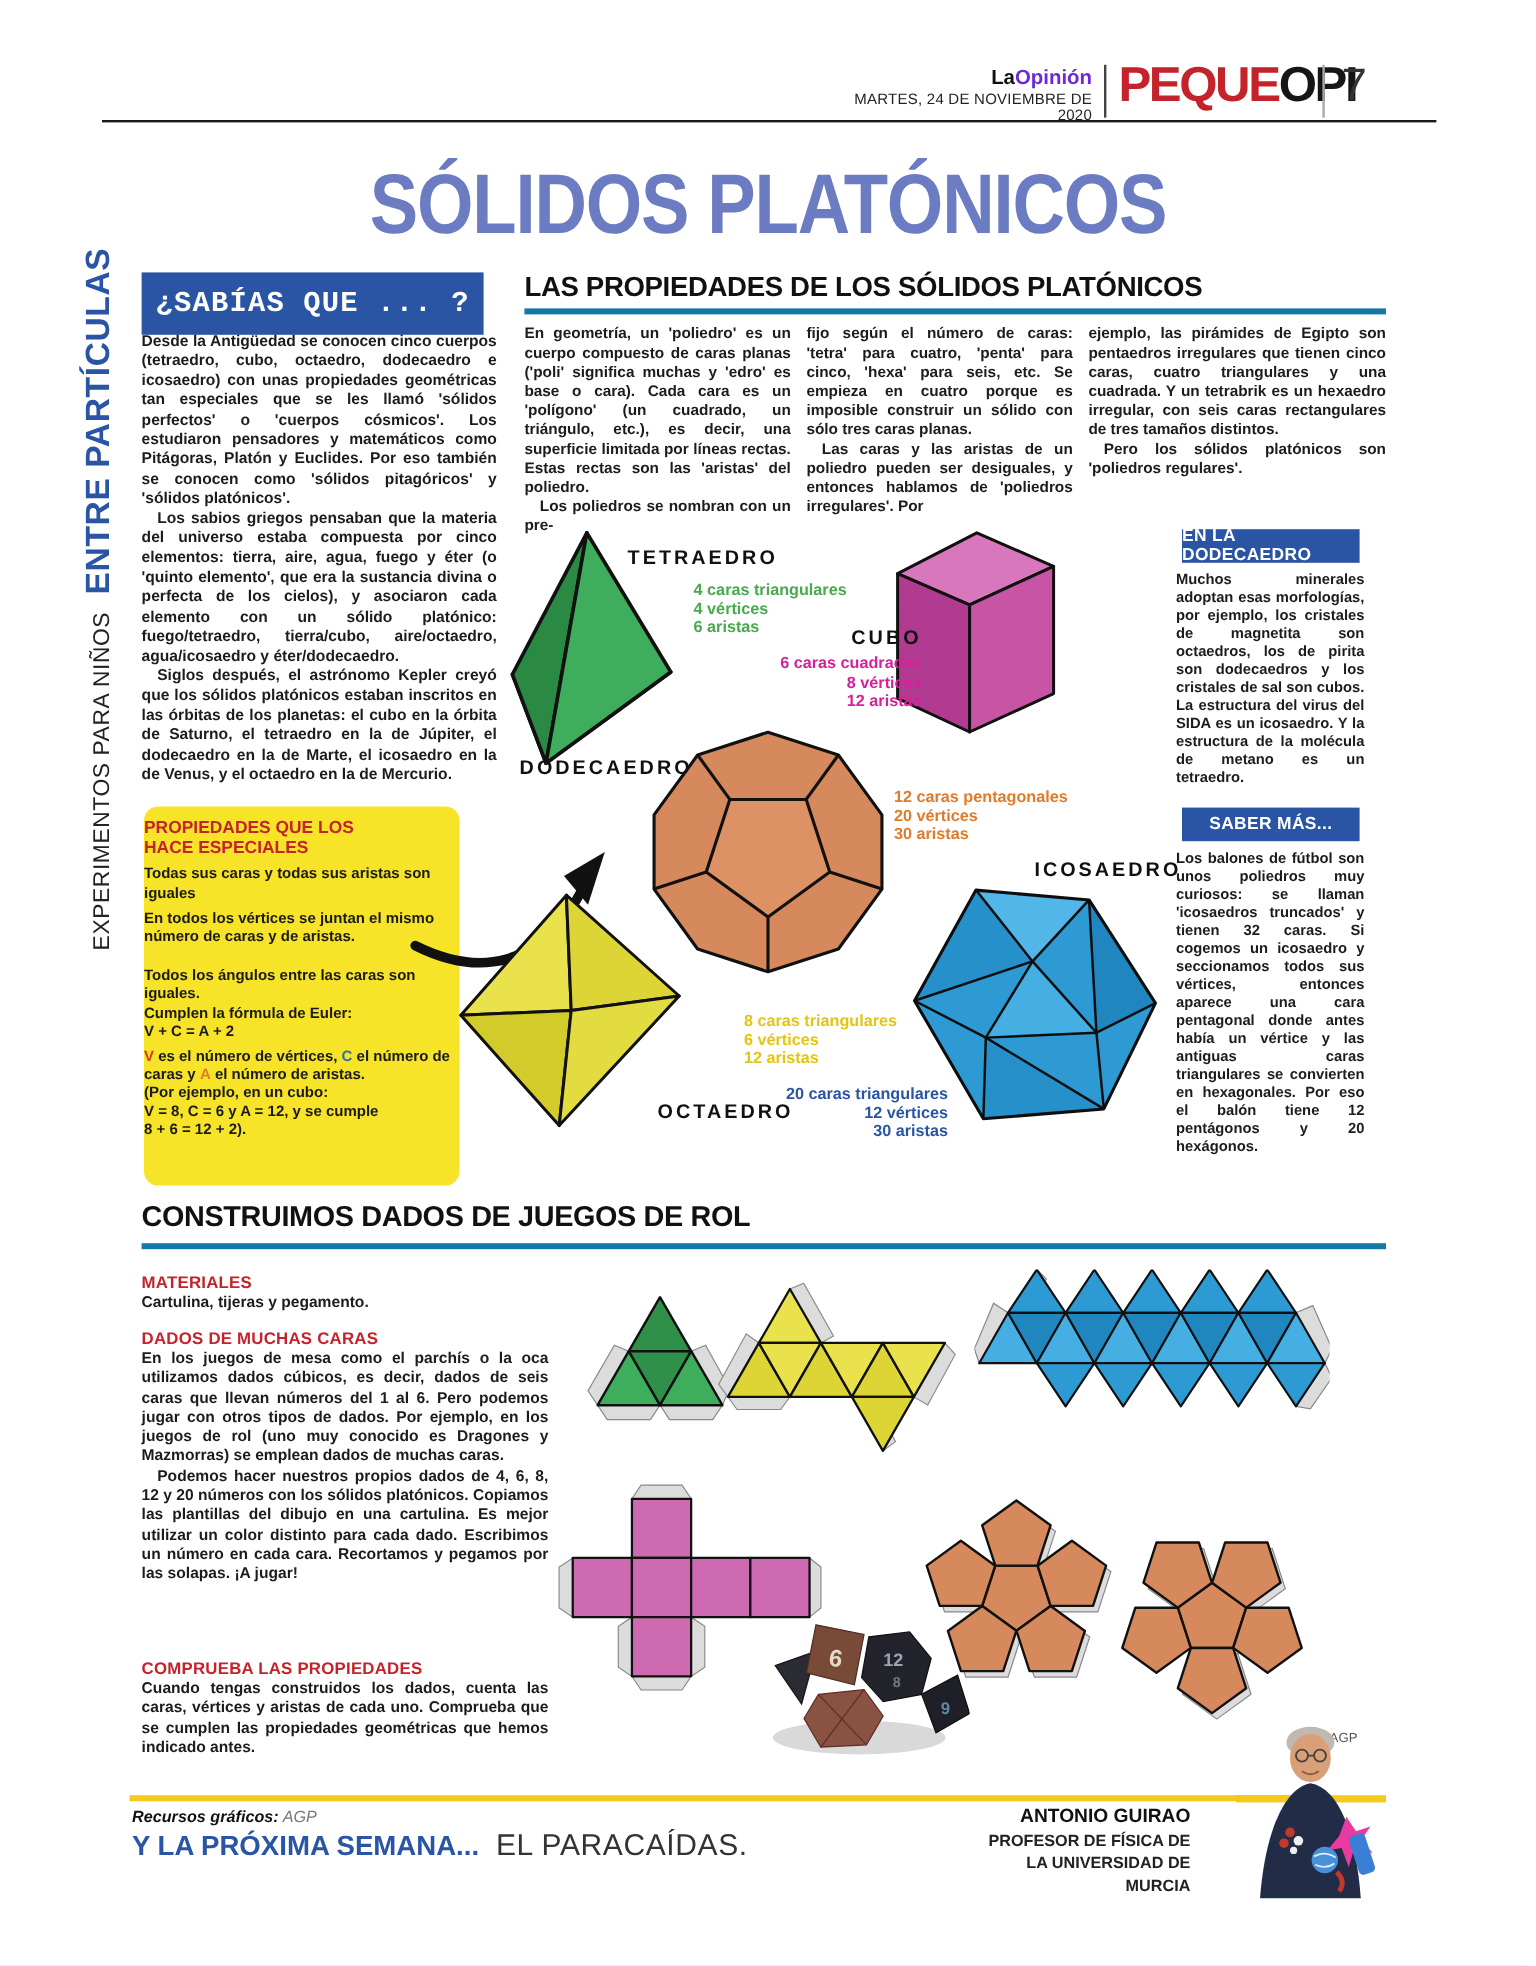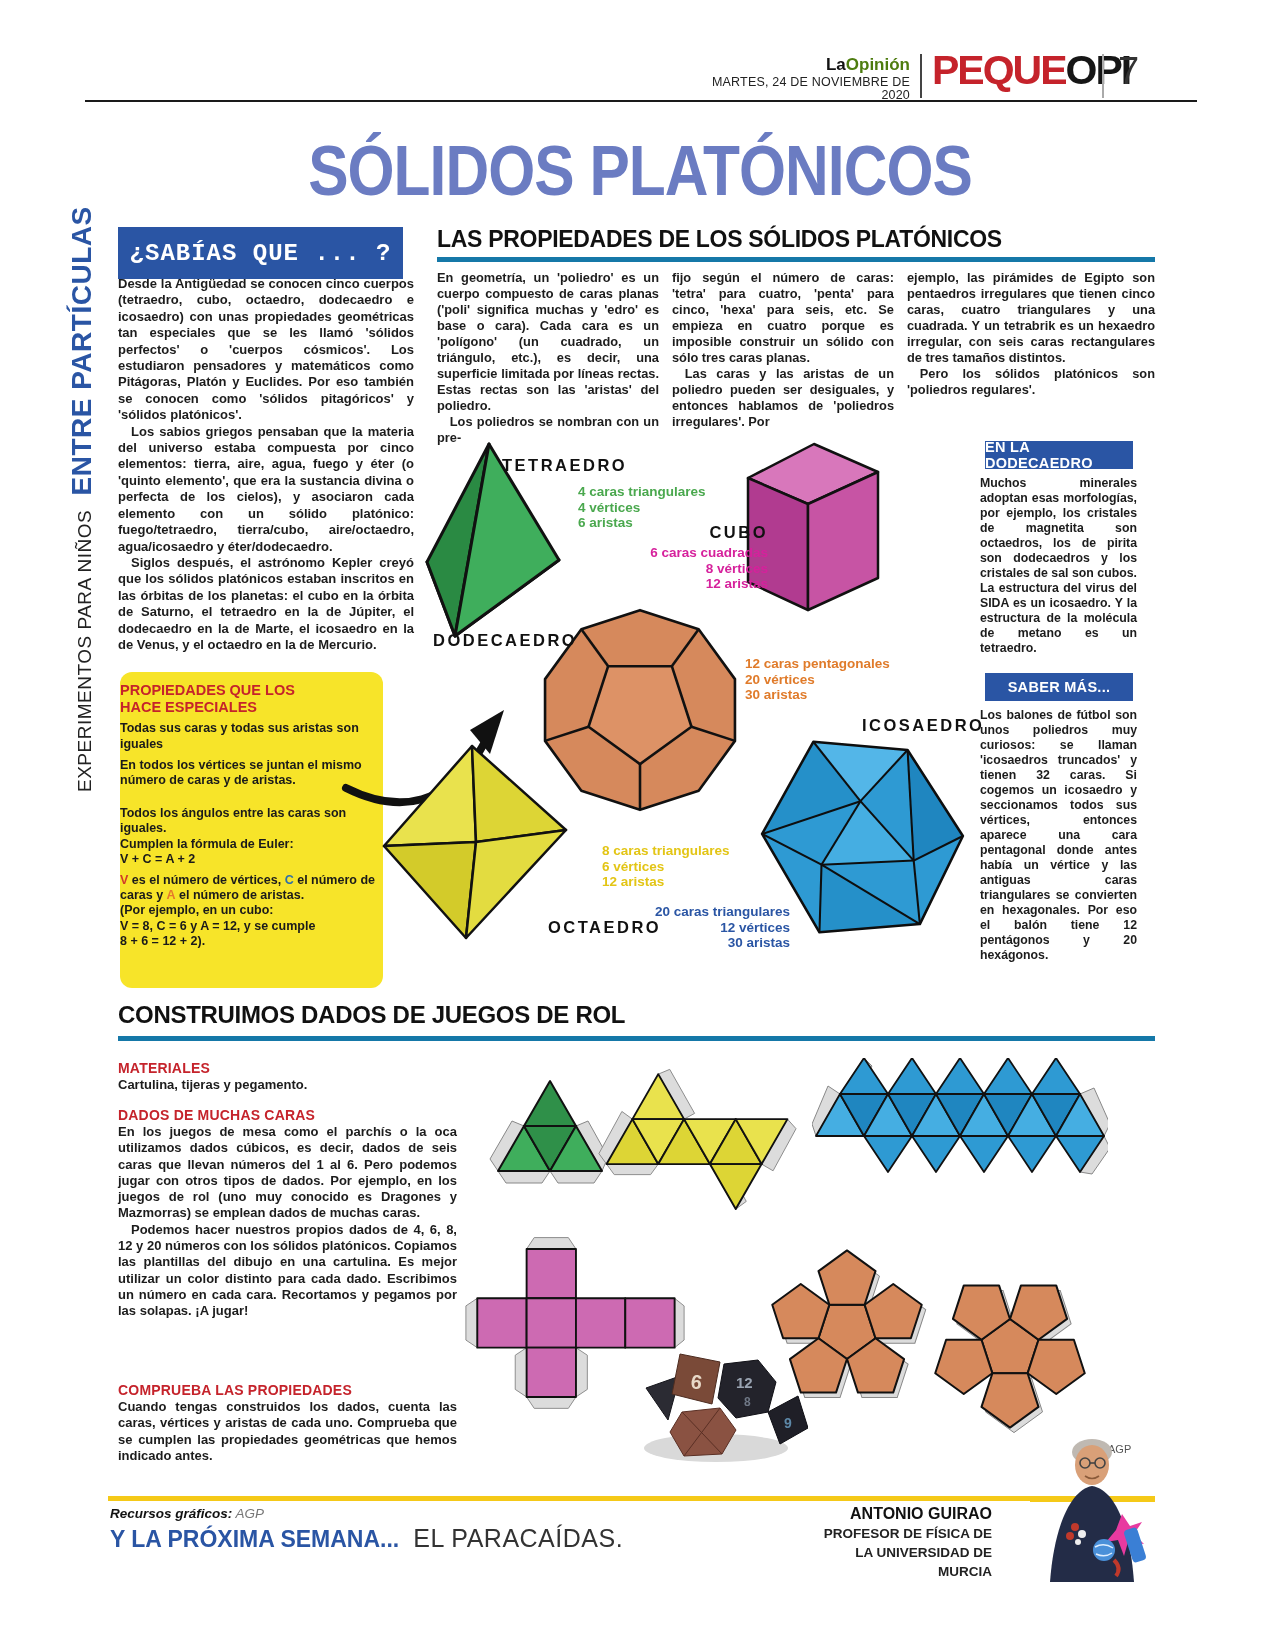--- a/index.html
+++ b/index.html
@@ -2,21 +2,21 @@
 <html><head>
 <meta charset="utf-8">
 <style>
   html,body{margin:0;padding:0;background:#e8e8e8;}
   .page{position:relative;width:1280px;height:1638px;background:#ffffff;overflow:hidden;
         font-family:"Liberation Sans",sans-serif;color:#1a1a1a;}
   .abs{position:absolute;}
   
   .brand{left:700px;top:56px;width:210px;text-align:right;line-height:1.05;}
   .brand .la{font-weight:700;font-size:17px;color:#111;}
-  .brand .op{font-weight:700;font-size:17px;color:#4d7c0f;}
+  .brand .op{font-weight:700;font-size:17px;color:#6d28d9;}
   .brand .date{font-size:12.5px;color:#222;letter-spacing:.2px;margin-top:2px;font-weight:400;}
   .vsep{width:2px;background:#444;}
   .pequeopi{left:932px;top:50px;font-size:41px;font-weight:900;letter-spacing:-2px;line-height:1;}
   .pequeopi .red{color:#c5232b;} .pequeopi .blk{color:#161616;}
   .pagenum{left:1118px;top:50px;font-size:38px;color:#333;font-weight:400;}
   .hrule{left:85px;top:100px;width:1112px;height:2px;background:#1a1a1a;}
   
   .rail{left:66px;top:792px;transform:rotate(-90deg);transform-origin:0 0;white-space:nowrap;}
   .rail .exp{font-size:19px;font-weight:400;letter-spacing:.5px;color:#222;}
   .rail .entre{font-size:28px;font-weight:900;letter-spacing:.5px;color:#2a55a4;padding-left:10px;}
@@ -114,21 +114,21 @@
  Las caras y las aristas de un poliedro pueden ser desiguales, y entonces hablamos de 'poliedros irregulares'. Por</div>
     <div class="col bodytxt" style="left:470px;width:248px;">ejemplo, las pirámides de Egipto son pentaedros irregulares que tienen cinco caras, cuatro triangulares y una cuadrada. Y un tetrabrik es un hexaedro irregular, con seis caras rectangulares de tres tamaños distintos.
  Pero los sólidos platónicos son 'poliedros regulares'.</div>
   </div>
 
   <svg class="abs" style="left:425px;top:440px;" width="140" height="200" viewBox="0 0 140 200">
     <polygon points="134,120 30,196 2,122" fill="#2f8c49" stroke="#111" stroke-width="3" stroke-linejoin="round"></polygon>
     <polygon points="64,4 2,122 30,196" fill="#2a8a43" stroke="#111" stroke-width="3" stroke-linejoin="round"></polygon>
     <polygon points="64,4 134,120 30,196" fill="#3fae5c" stroke="#111" stroke-width="3" stroke-linejoin="round"></polygon>
   </svg>
-  <div class="abs slabel" style="left:502px;top:456px;">TETRAEDRO</div>
+  <div class="abs slabel" style="left:502px;top:456px;padding-left:21px;">TETRAEDRO</div>
   <div class="abs stats" style="left:578px;top:484px;color:#4aa84e;">
     <div>4 caras triangulares</div>
     <div>4 vértices</div>
     <div>6 aristas</div>
   </div>
 
   <svg class="abs" style="left:742px;top:436px;" width="140" height="180" viewBox="0 0 140 180">
     <polygon points="6,42 72,8 136,36 66,68" fill="#d877bb" stroke="#111" stroke-width="2.5" stroke-linejoin="round"></polygon>
     <polygon points="6,42 66,68 66,174 6,146" fill="#b13b90" stroke="#111" stroke-width="2.5" stroke-linejoin="round"></polygon>
     <polygon points="66,68 136,36 136,142 66,174" fill="#c754a4" stroke="#111" stroke-width="2.5" stroke-linejoin="round"></polygon>
@@ -162,21 +162,21 @@
     <path d="M8,100 C60,126 112,120 148,52" stroke="#111" stroke-width="8" fill="none" stroke-linecap="round"></path>
     <polygon points="166,22 132,42 152,66" fill="#111"></polygon>
   </svg>
 
   <svg class="abs" style="left:380px;top:742px;" width="190" height="200" viewBox="0 0 190 200">
     <polygon points="92,4 4,104 96,100" fill="#e9e24d" stroke="#111" stroke-width="2.5" stroke-linejoin="round"></polygon>
     <polygon points="92,4 96,100 186,88" fill="#ddd535" stroke="#111" stroke-width="2.5" stroke-linejoin="round"></polygon>
     <polygon points="4,104 86,196 96,100" fill="#d3cb2a" stroke="#111" stroke-width="2.5" stroke-linejoin="round"></polygon>
     <polygon points="96,100 86,196 186,88" fill="#e3dc40" stroke="#111" stroke-width="2.5" stroke-linejoin="round"></polygon>
   </svg>
-  <div class="abs stats" style="left:602px;top:843px;color:#e3c515;">
+  <div class="abs stats" style="left:620px;top:843px;color:#e3c515;">
     <div>8 caras triangulares</div>
     <div>6 vértices</div>
     <div>12 aristas</div>
   </div>
   <div class="abs slabel" style="left:548px;top:918px;">OCTAEDRO</div>
 
   <svg class="abs" style="left:758px;top:726px;" width="210" height="220" viewBox="0 0 205 200">
     <polygon points="54,8 146,16 200,100 158,186 60,194 4,98" fill="#2e9ad3"></polygon>
     <polygon points="100,66 152,124 62,128" fill="#45aee2"></polygon>
     <polygon points="54,8 146,16 100,66" fill="#53b6e8"></polygon>

